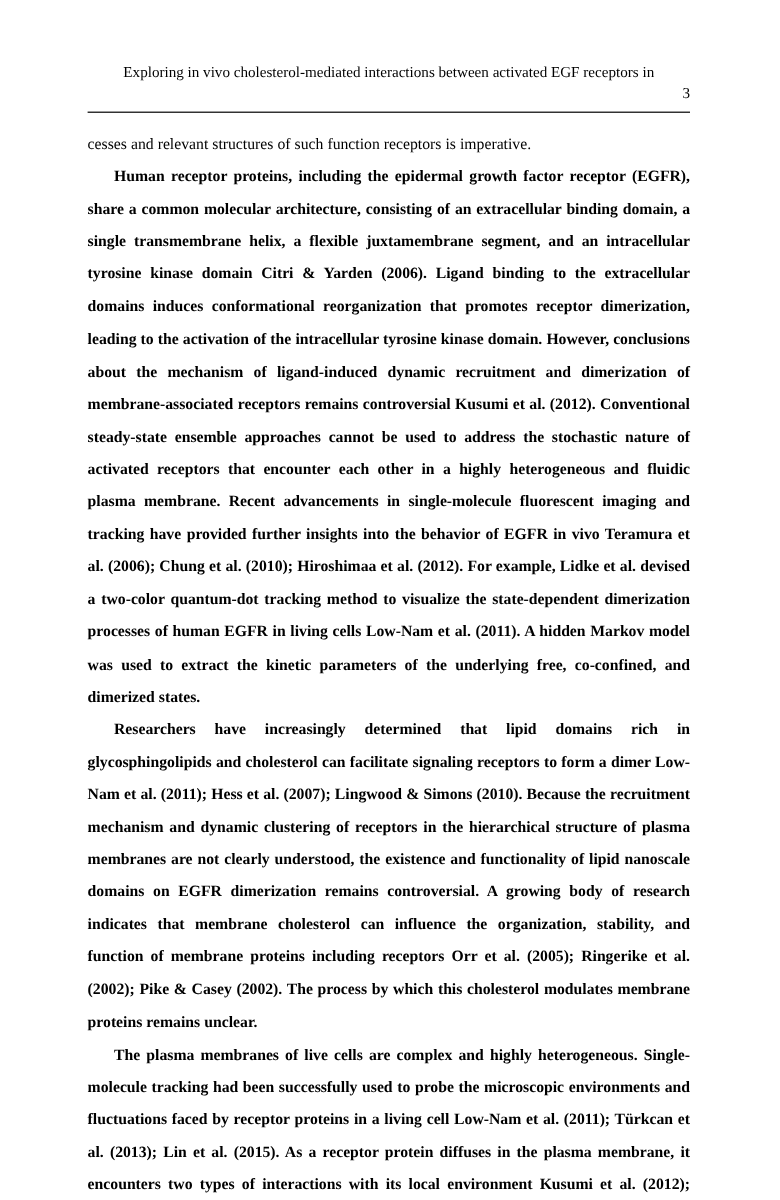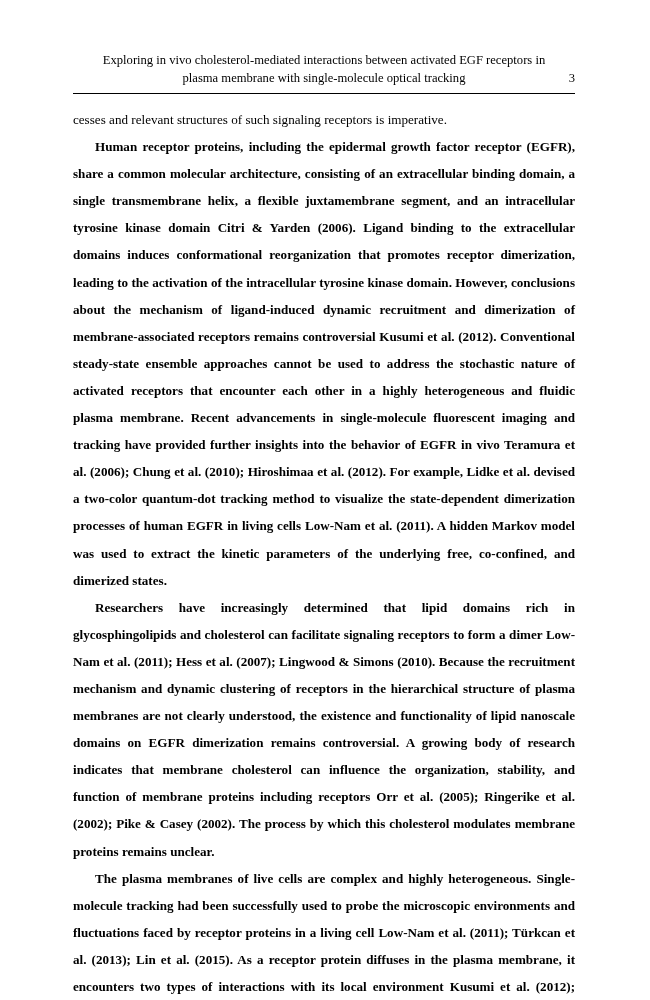--- a/index.html
+++ b/index.html
@@ -80,27 +80,26 @@
   }
 </style>
 </head>
 <body>
 
 <div class="page">
 
   <div class="running-head">
     <div class="rh-line rh-line-1">Exploring in vivo cholesterol-mediated interactions between activated EGF receptors in</div>
     <div class="rh-line rh-line-2">
-      <span>plasma membrane with single-molecule optical tracking</span>
       <span class="rh-pageno">3</span>
     </div>
   </div>
 
   <div class="rule"></div>
 
   <div class="body-col">
-    <p class="para">cesses and relevant structures of such signaling receptors is imperative.</p>
+    <p class="para">cesses and relevant structures of such function receptors is imperative.</p>
     <p class="para indent">Human receptor proteins, including the epidermal growth factor receptor (EGFR), share a common molecular architecture, consisting of an extracellular binding domain, a single transmembrane helix, a flexible juxtamembrane segment, and an intracellular tyrosine kinase domain Citri &amp; Yarden (2006). Ligand binding to the extracellular domains induces conformational reorganization that promotes receptor dimerization, leading to the activation of the intracellular tyrosine kinase domain. However, conclusions about the mechanism of ligand-induced dynamic recruitment and dimerization of membrane-associated receptors remains controversial Kusumi et al. (2012). Conventional steady-state ensemble approaches cannot be used to address the stochastic nature of activated receptors that encounter each other in a highly heterogeneous and fluidic plasma membrane. Recent advancements in single-molecule fluorescent imaging and tracking have provided further insights into the behavior of EGFR in vivo Teramura et al. (2006); Chung et al. (2010); Hiroshimaa et al. (2012). For example, Lidke et al. devised a two-color quantum-dot tracking method to visualize the state-dependent dimerization processes of human EGFR in living cells Low-Nam et al. (2011). A hidden Markov model was used to extract the kinetic parameters of the underlying free, co-confined, and dimerized states.</p>
     <p class="para indent">Researchers have increasingly determined that lipid domains rich in glycosphingolipids and cholesterol can facilitate signaling receptors to form a dimer Low-Nam et al. (2011); Hess et al. (2007); Lingwood &amp; Simons (2010). Because the recruitment mechanism and dynamic clustering of receptors in the hierarchical structure of plasma membranes are not clearly understood, the existence and functionality of lipid nanoscale domains on EGFR dimerization remains controversial. A growing body of research indicates that membrane cholesterol can influence the organization, stability, and function of membrane proteins including receptors Orr et al. (2005); Ringerike et al. (2002); Pike &amp; Casey (2002). The process by which this cholesterol modulates membrane proteins remains unclear.</p>
     <p class="para indent">The plasma membranes of live cells are complex and highly heterogeneous. Single-molecule tracking had been successfully used to probe the microscopic environments and fluctuations faced by receptor proteins in a living cell Low-Nam et al. (2011); Türkcan et al. (2013); Lin et al. (2015). As a receptor protein diffuses in the plasma membrane, it encounters two types of interactions with its local environment Kusumi et al. (2012); Gómez-Llobregat et al. (2013). Firstly, the receptor protein can induce a local ordering of</p>
   </div>
 
 </div>
 
 </body></html>

